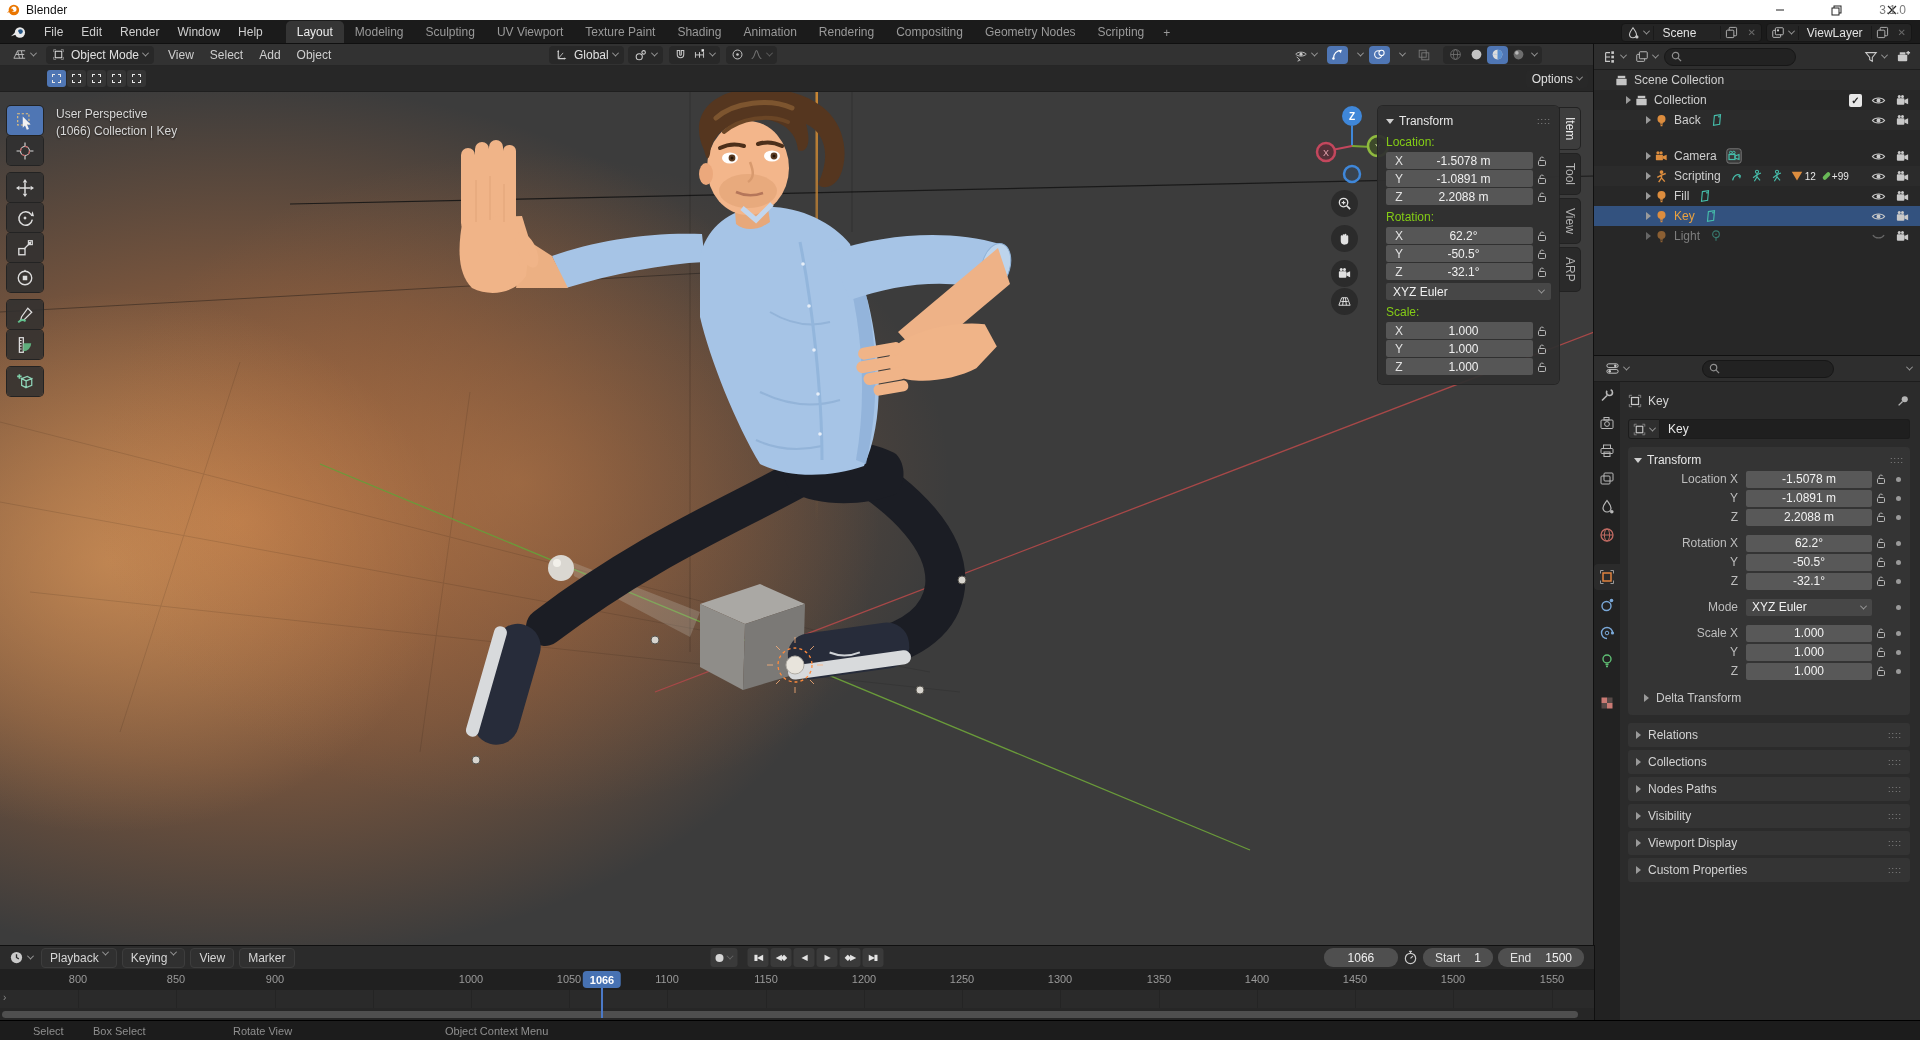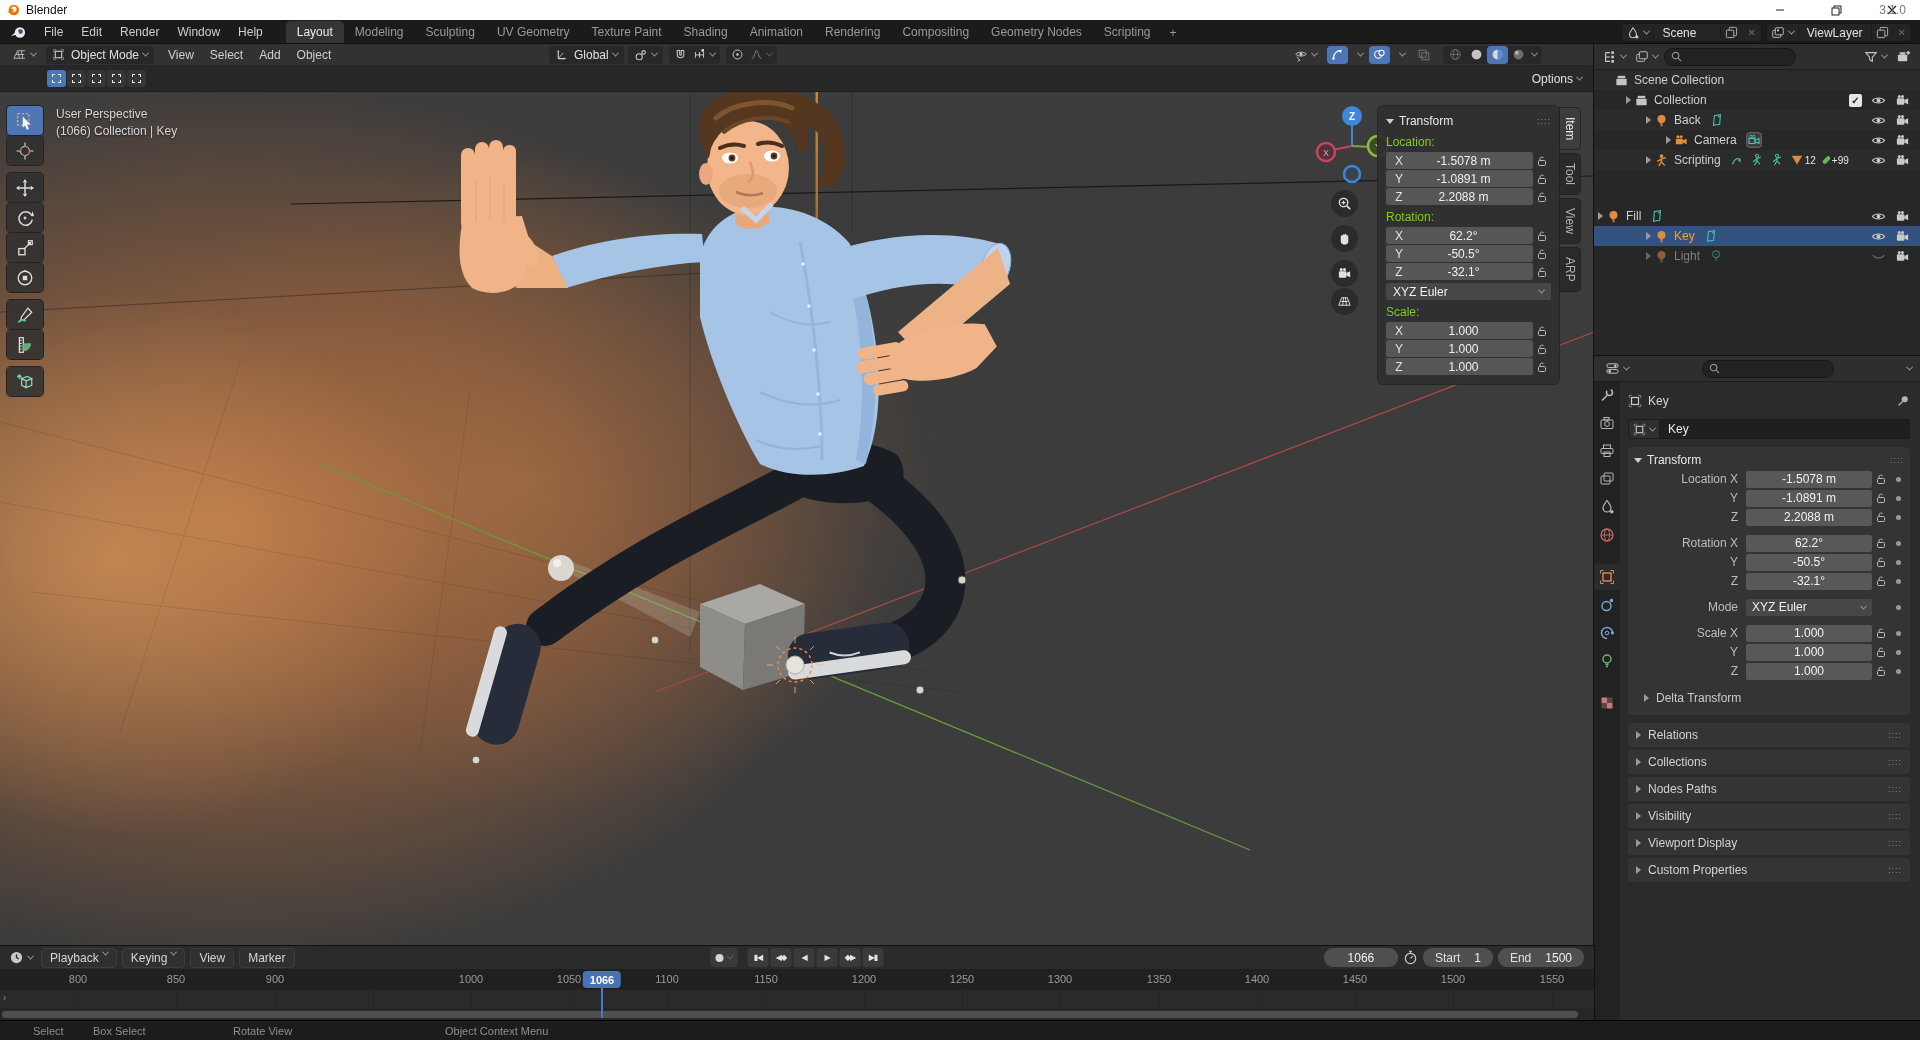--- a/index.html
+++ b/index.html
@@ -188,21 +188,21 @@
       <div class="menu">Edit</div>
       <div class="menu">Render</div>
       <div class="menu">Window</div>
       <div class="menu">Help</div>
     </div>
   <div id="wtabs">
 
   <div class="wtab active">Layout</div>
       <div class="wtab">Modeling</div>
       <div class="wtab">Sculpting</div>
-      <div class="wtab">UV Geometry</div>
+      <div class="wtab">UV Viewport</div>
       <div class="wtab">Texture Paint</div>
       <div class="wtab">Shading</div>
       <div class="wtab">Animation</div>
       <div class="wtab">Rendering</div>
       <div class="wtab">Compositing</div>
       <div class="wtab">Geometry Nodes</div>
       <div class="wtab">Scripting</div>
     </div>
   <div class="addtab">+</div>
   <div id="idblocks">
@@ -943,21 +943,21 @@
           <span style="display:flex">
             <svg width="15" height="15" viewBox="0 0 16 16">
               <rect x="2" y="5.5" width="8" height="7" rx="1" fill="#c9c9c9"></rect>
               <polygon points="10,7.5 14,5.5 14,12 10,10" fill="#c9c9c9"></polygon>
               <circle cx="4.5" cy="3.8" r="1.6" fill="#c9c9c9"></circle>
               <circle cx="8" cy="3.8" r="1.6" fill="#c9c9c9"></circle>
             </svg>
           </span>
         </span>
       </div>
-      <div class="orow" style="padding-left: 68px;">
+      <div class="orow" style="padding-left: 48px; margin-top: 16px;">
         <span class="exp">
           <span class="vi" style="display:flex" data-icon="closed">
             <span class="tri-r"></span>
           </span>
         </span>
         <span class="vi" data-icon="camera">
 
           <svg class="i-camera" width="15" height="15" viewBox="0 0 16 16">
             <rect x="2" y="6" width="7.5" height="6" rx="0.5" fill="#dd8d3e"></rect>
             <polygon points="9.5,7.8 13.5,6 13.5,12 9.5,10.2" fill="#dd8d3e"></polygon>
@@ -1067,21 +1067,21 @@
           <span style="display:flex">
             <svg width="15" height="15" viewBox="0 0 16 16">
               <rect x="2" y="5.5" width="8" height="7" rx="1" fill="#c9c9c9"></rect>
               <polygon points="10,7.5 14,5.5 14,12 10,10" fill="#c9c9c9"></polygon>
               <circle cx="4.5" cy="3.8" r="1.6" fill="#c9c9c9"></circle>
               <circle cx="8" cy="3.8" r="1.6" fill="#c9c9c9"></circle>
             </svg>
           </span>
         </span>
       </div>
-      <div class="orow" style=" margin-top: 36px;">
+      <div class="orow" style="padding-left: 48px;">
         <span class="exp">
           <span class="vi" style="display:flex" data-icon="closed">
             <span class="tri-r"></span>
           </span>
         </span>
         <span class="vi" data-icon="light">
 
           <svg class="i-light" width="15" height="15" viewBox="0 0 16 16">
             <circle cx="8" cy="6.5" r="4.3" fill="#dd8d3e"></circle>
             <path d="M6.5,11.5 h3 M7,13.5 h2" stroke="#dd8d3e" stroke-width="1.4"></path>

